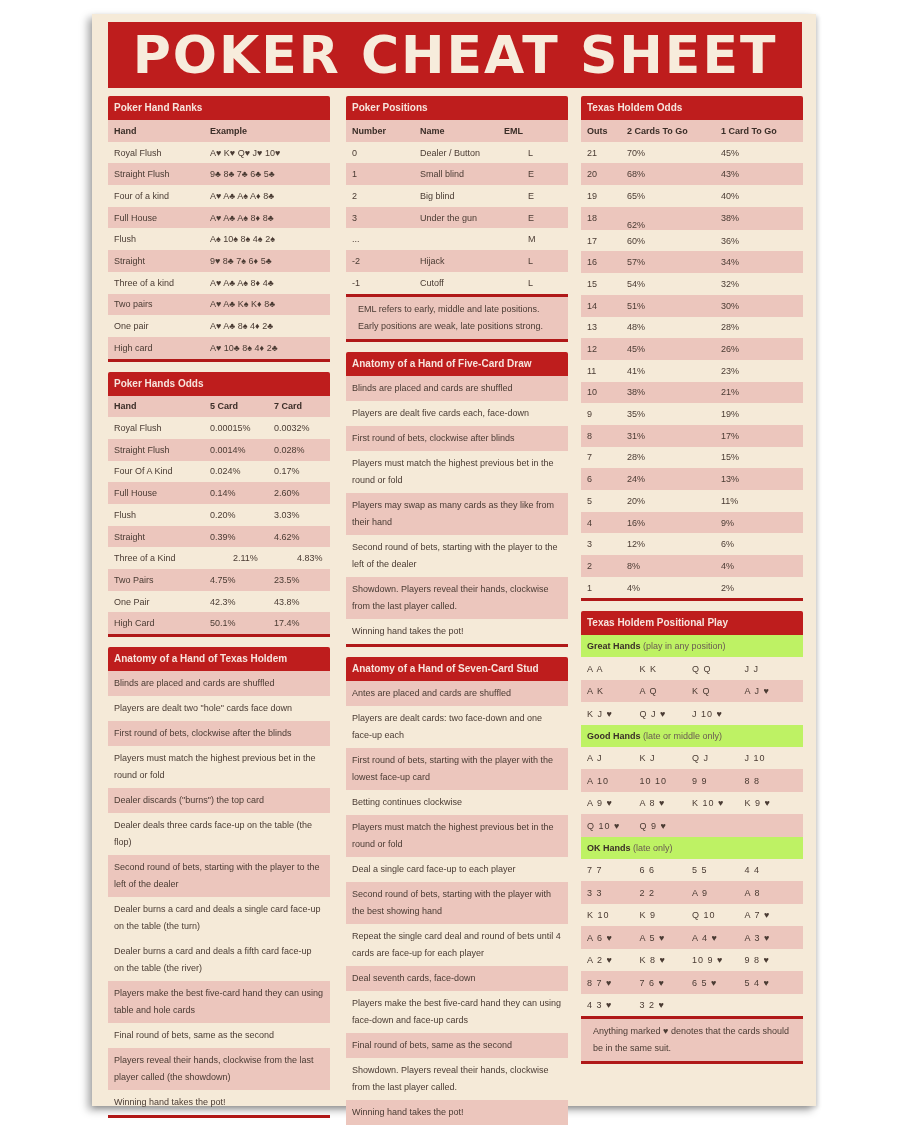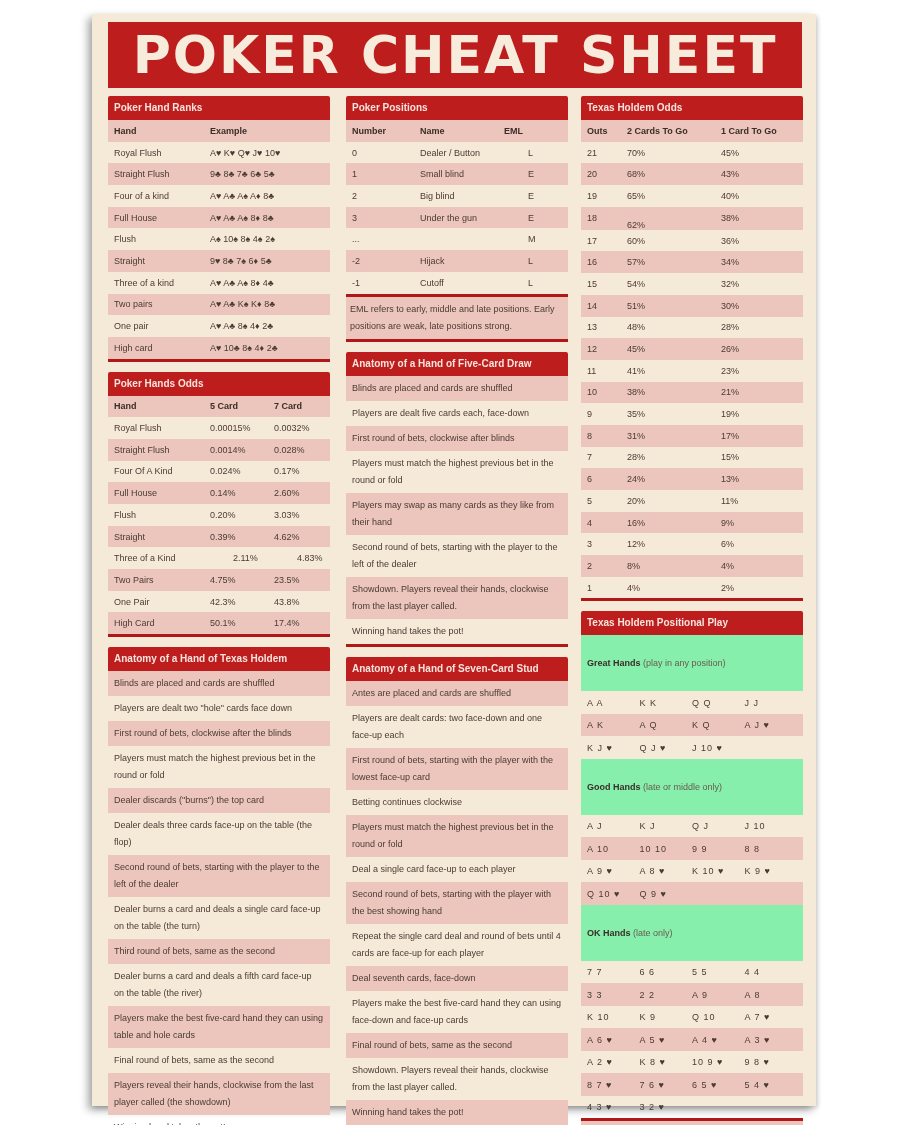--- a/index.html
+++ b/index.html
@@ -28,22 +28,22 @@
   .sec-head {
     background:#be1d1d; color:#f7e4dc; font-size:10px; font-weight:bold;
     height:24px; line-height:24px; padding-left:6px; border-radius:2px 2px 0 0;
   }
   .row { display:flex; font-size:9px; color:#4a3b33; min-height:21.7px; align-items:center; padding:0 6px; box-sizing:border-box; }
   .row.alt { background:#ecc6bd; }
   .row.hdr { background:#ecc6bd; font-weight:bold; color:#3b2e28; }
   .row .c { flex:none; }
   .txtrow { font-size:9px; color:#4a3b33; padding:4px 6px; line-height:17px; box-sizing:border-box; }
   .txtrow.alt { background:#ecc6bd; }
-  .note { font-size:9px; color:#4a3b33; padding:4px 4px; line-height:17px; background:#ecc6bd; border-top:3px solid #b01818; }
-  .subhead { font-size:9px; color:#3b2e28; padding:17px 6px; height:22px; line-height:22px; background:#86efac; }
+  .note { font-size:9px; color:#4a3b33; padding:4px 12px; line-height:17px; background:#ecc6bd; border-top:3px solid #b01818; }
+  .subhead { font-size:9px; color:#3b2e28; padding:0 6px; height:22px; line-height:22px; background:#bef264; }
   .subhead b { font-weight:bold; }
   .subhead span { color:#6a5a52; }
   .grid4 { display:flex; font-size:9px; color:#4a3b33; height:22.5px; align-items:center; padding:0 6px; letter-spacing:1px; }
   .grid4.alt { background:#ecc6bd; }
   .grid4 .g { width:25%; }
 </style>
 </head>
 <body>
 
 <div class="poster">
@@ -165,21 +165,20 @@
       <div class="sec-head">Anatomy of a Hand of Texas Holdem</div>
       <div id="ta-rows">
           <div class="txtrow alt">Blinds are placed and cards are shuffled</div>
           <div class="txtrow">Players are dealt two "hole" cards face down</div>
           <div class="txtrow alt">First round of bets, clockwise after the blinds</div>
           <div class="txtrow">Players must match the highest previous bet in the round or fold</div>
           <div class="txtrow alt">Dealer discards ("burns") the top card</div>
           <div class="txtrow">Dealer deals three cards face-up on the table (the flop)</div>
           <div class="txtrow alt">Second round of bets, starting with the player to the left of the dealer</div>
           <div class="txtrow">Dealer burns a card and deals a single card face-up on the table (the turn)</div>
-          <div class="txtrow alt">Third round of bets, same as the second</div>
           <div class="txtrow">Dealer burns a card and deals a fifth card face-up on the table (the river)</div>
           <div class="txtrow alt">Players make the best five-card hand they can using table and hole cards</div>
           <div class="txtrow">Final round of bets, same as the second</div>
           <div class="txtrow alt">Players reveal their hands, clockwise from the last player called (the showdown)</div>
           <div class="txtrow">Winning hand takes the pot!</div>
         </div>
     </div>
   </div>
 
   <div class="col col2">

